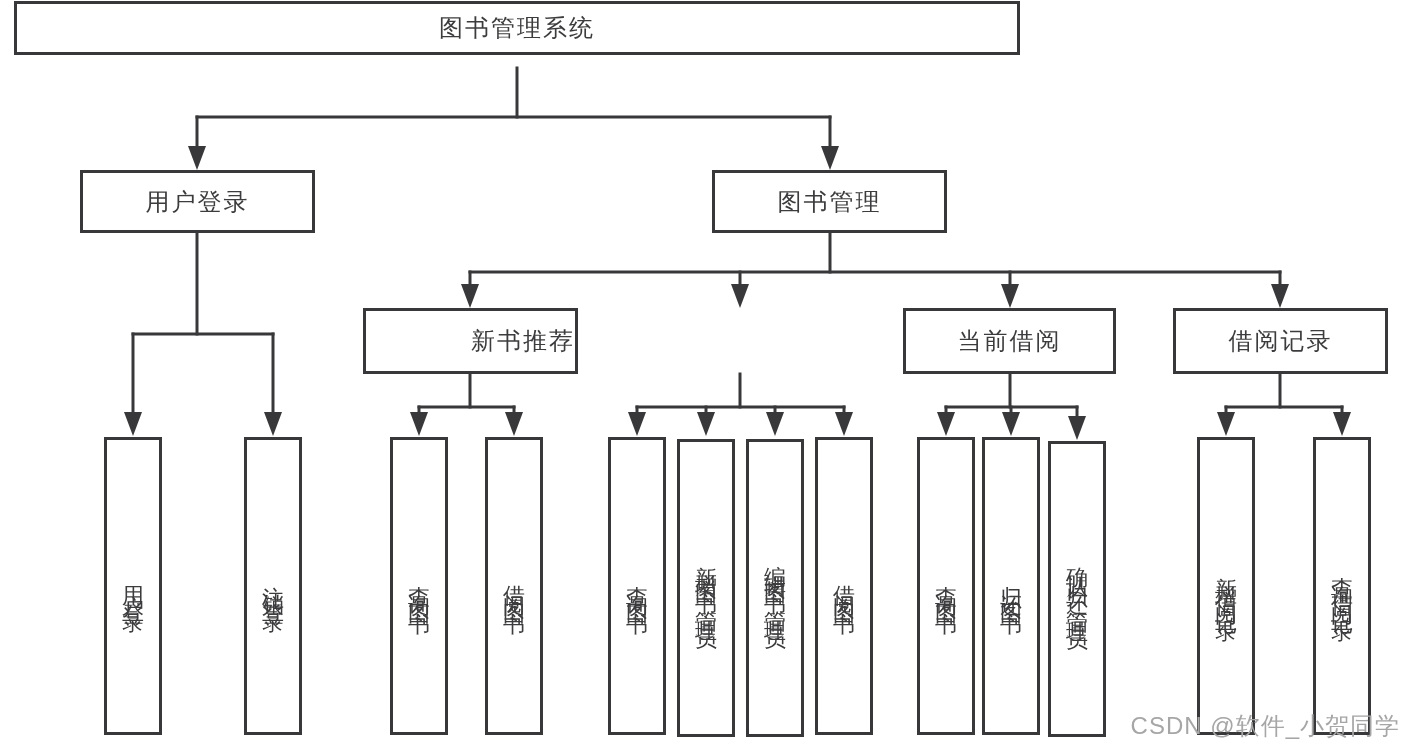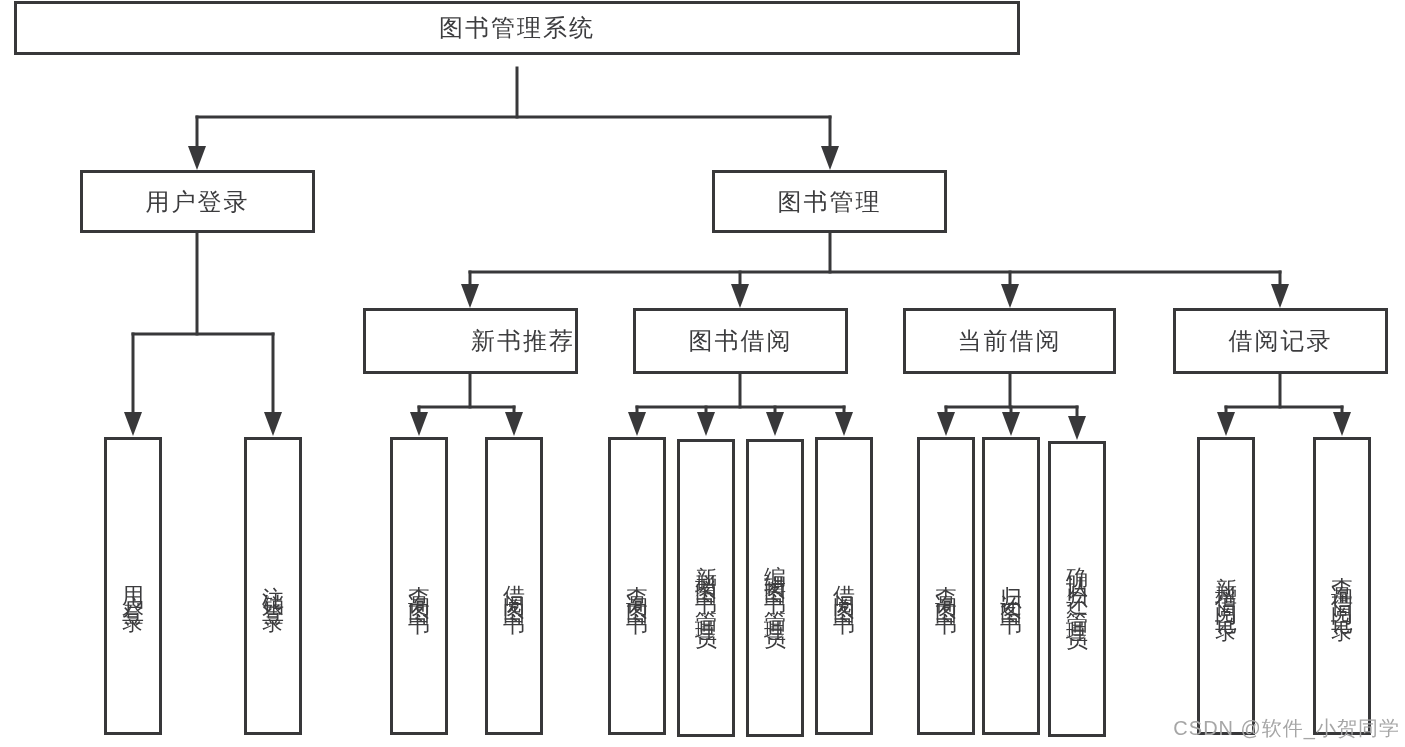--- a/index.html
+++ b/index.html
@@ -17,21 +17,21 @@
     display:flex;align-items:center;justify-content:center;
     color:#3c3c3e;z-index:1;
   }
   .h-box{font-size:24px;letter-spacing:2px;white-space:nowrap;}
   .v-box{
     writing-mode:vertical-rl;text-orientation:mixed;
     font-size:22px;letter-spacing:9px;line-height:1;
   }
   .watermark{
     position:absolute;right:5px;bottom:5px;z-index:2;
-    font-size:20px;color:#a6a6a6;letter-spacing:1px;white-space:nowrap;
+    font-size:24px;color:#a6a6a6;letter-spacing:1px;white-space:nowrap;
   }
 </style>
 </head>
 <body>
 
 <div class="stage">
 
   <svg class="connectors" width="1405" height="747" viewBox="0 0 1405 747">
     <g stroke="#38383a" stroke-width="3" stroke-linecap="square" fill="#38383a">
 
@@ -117,23 +117,20 @@
   <div class="box h-box" style="left:80px;top:170px;width:235px;height:63px;">
     <span>用户登录</span>
   </div>
   <div class="box h-box" style="left:712px;top:170px;width:235px;height:63px;">
     <span>图书管理</span>
   </div>
 
   <div class="box h-box" style="left:363px;top:308px;width:215px;height:66px;justify-content:flex-end;">
     <span>新书推荐</span>
   </div>
-  <div class="box h-box" style="left:633px;top:308px;width:215px;height:66px;">
-    <span>图书借阅</span>
-  </div>
   <div class="box h-box" style="left:903px;top:308px;width:213px;height:66px;">
     <span>当前借阅</span>
   </div>
   <div class="box h-box" style="left:1173px;top:308px;width:215px;height:66px;">
     <span>借阅记录</span>
   </div>
 
   <div class="box v-box" style="left:104px;top:437px;width:58px;height:298px;">
     <span>用户登录</span>
   </div>

